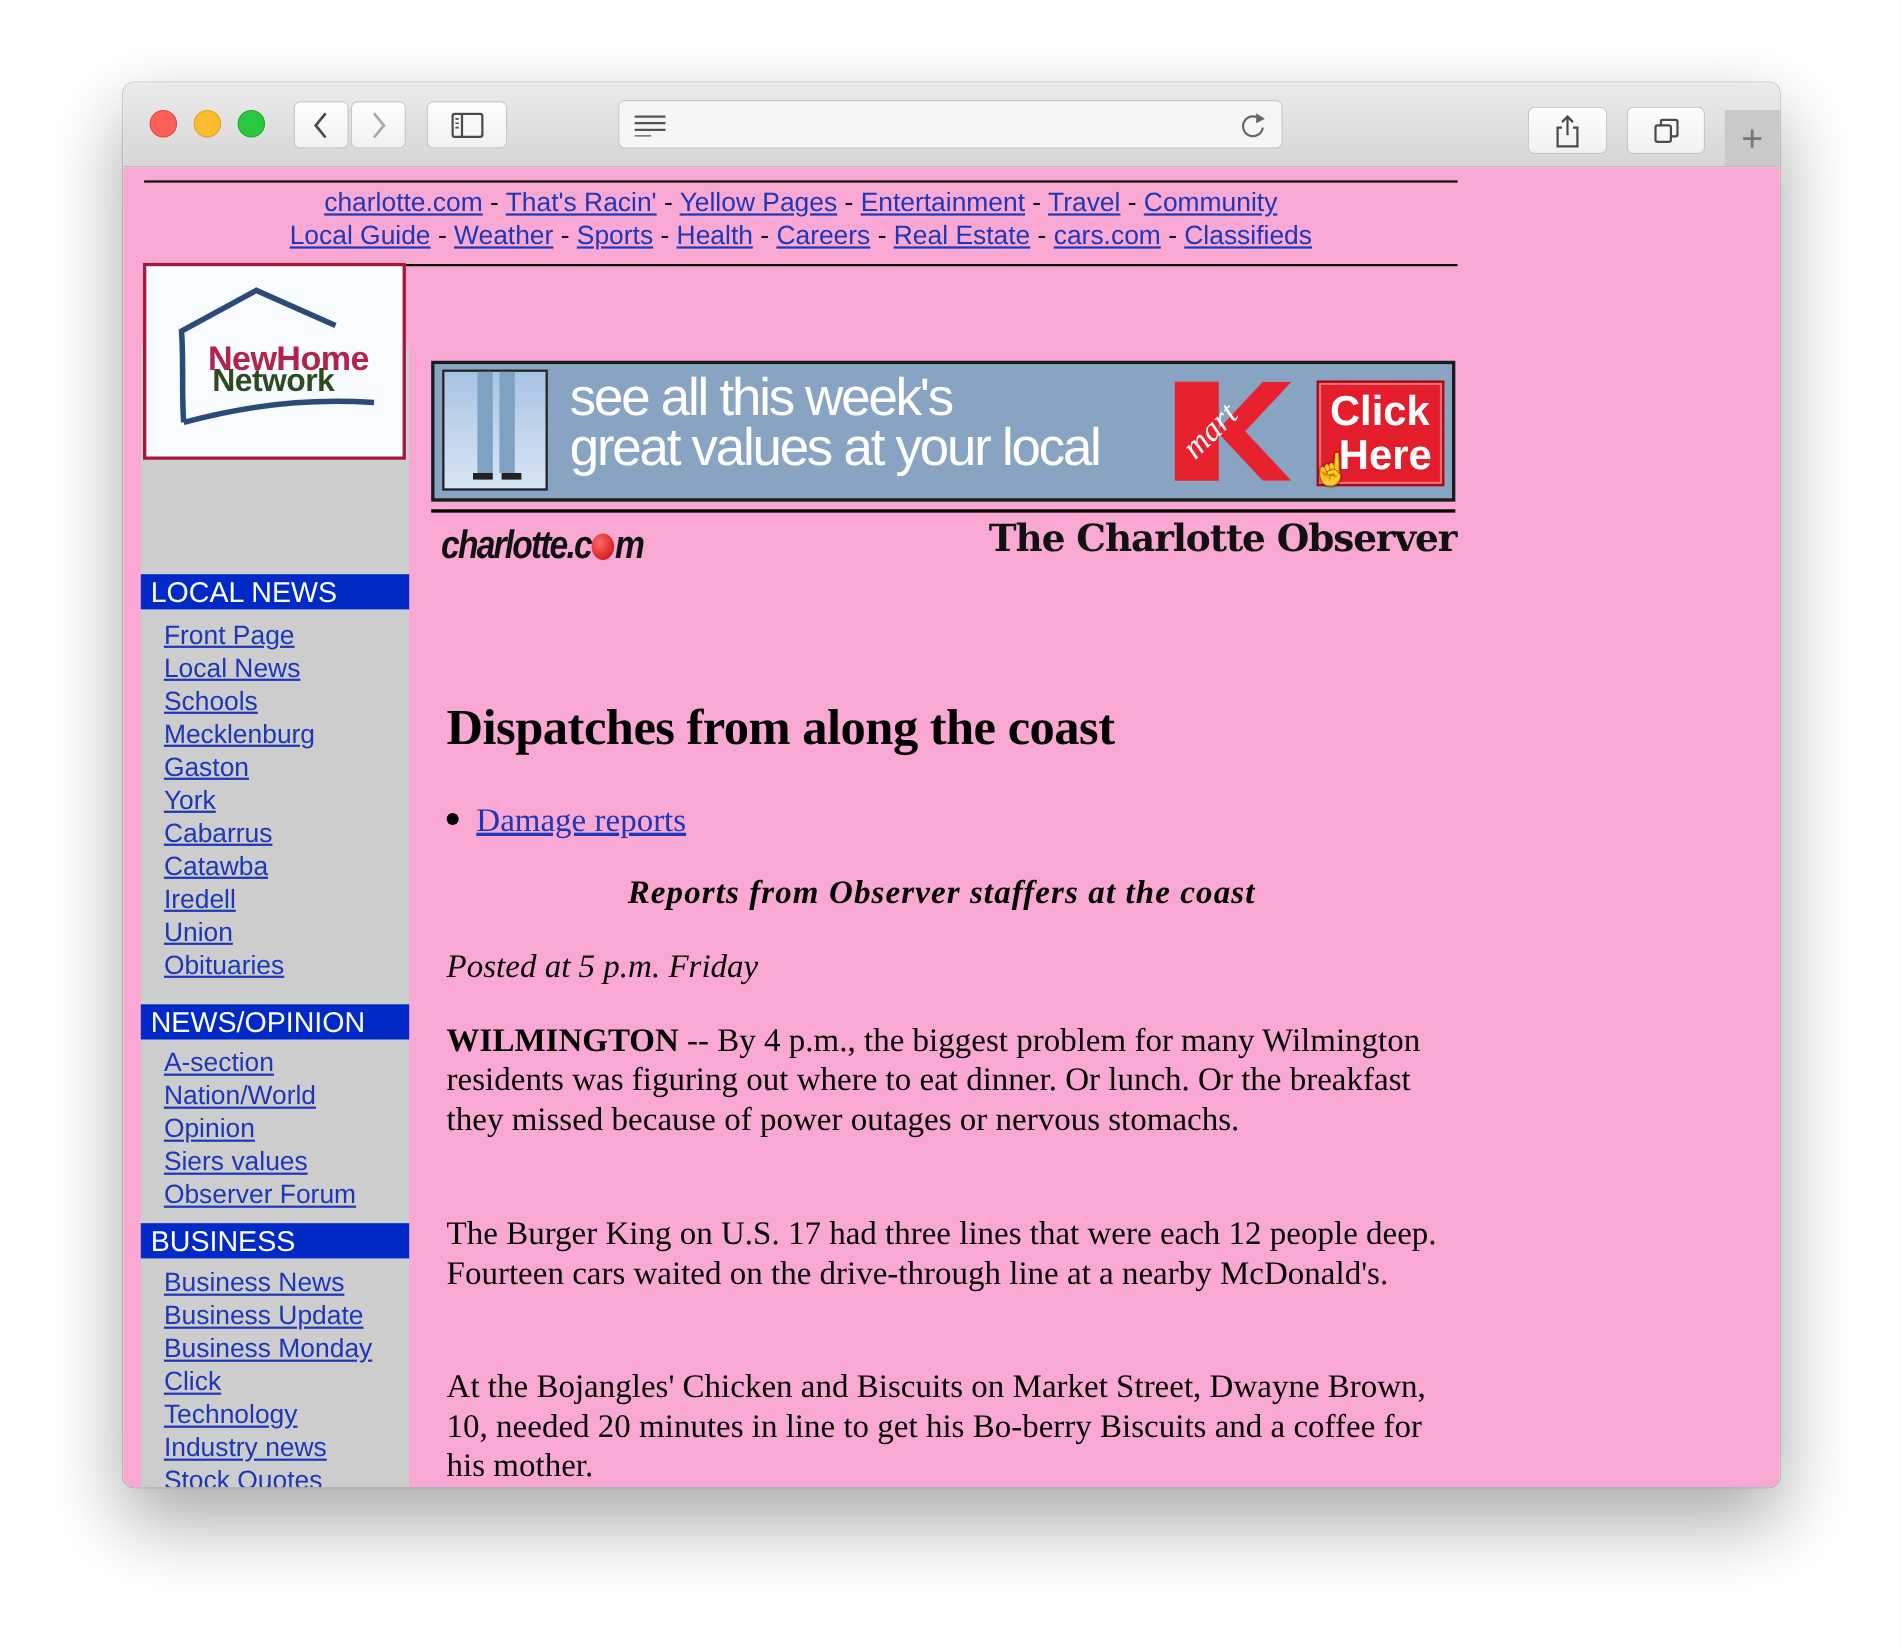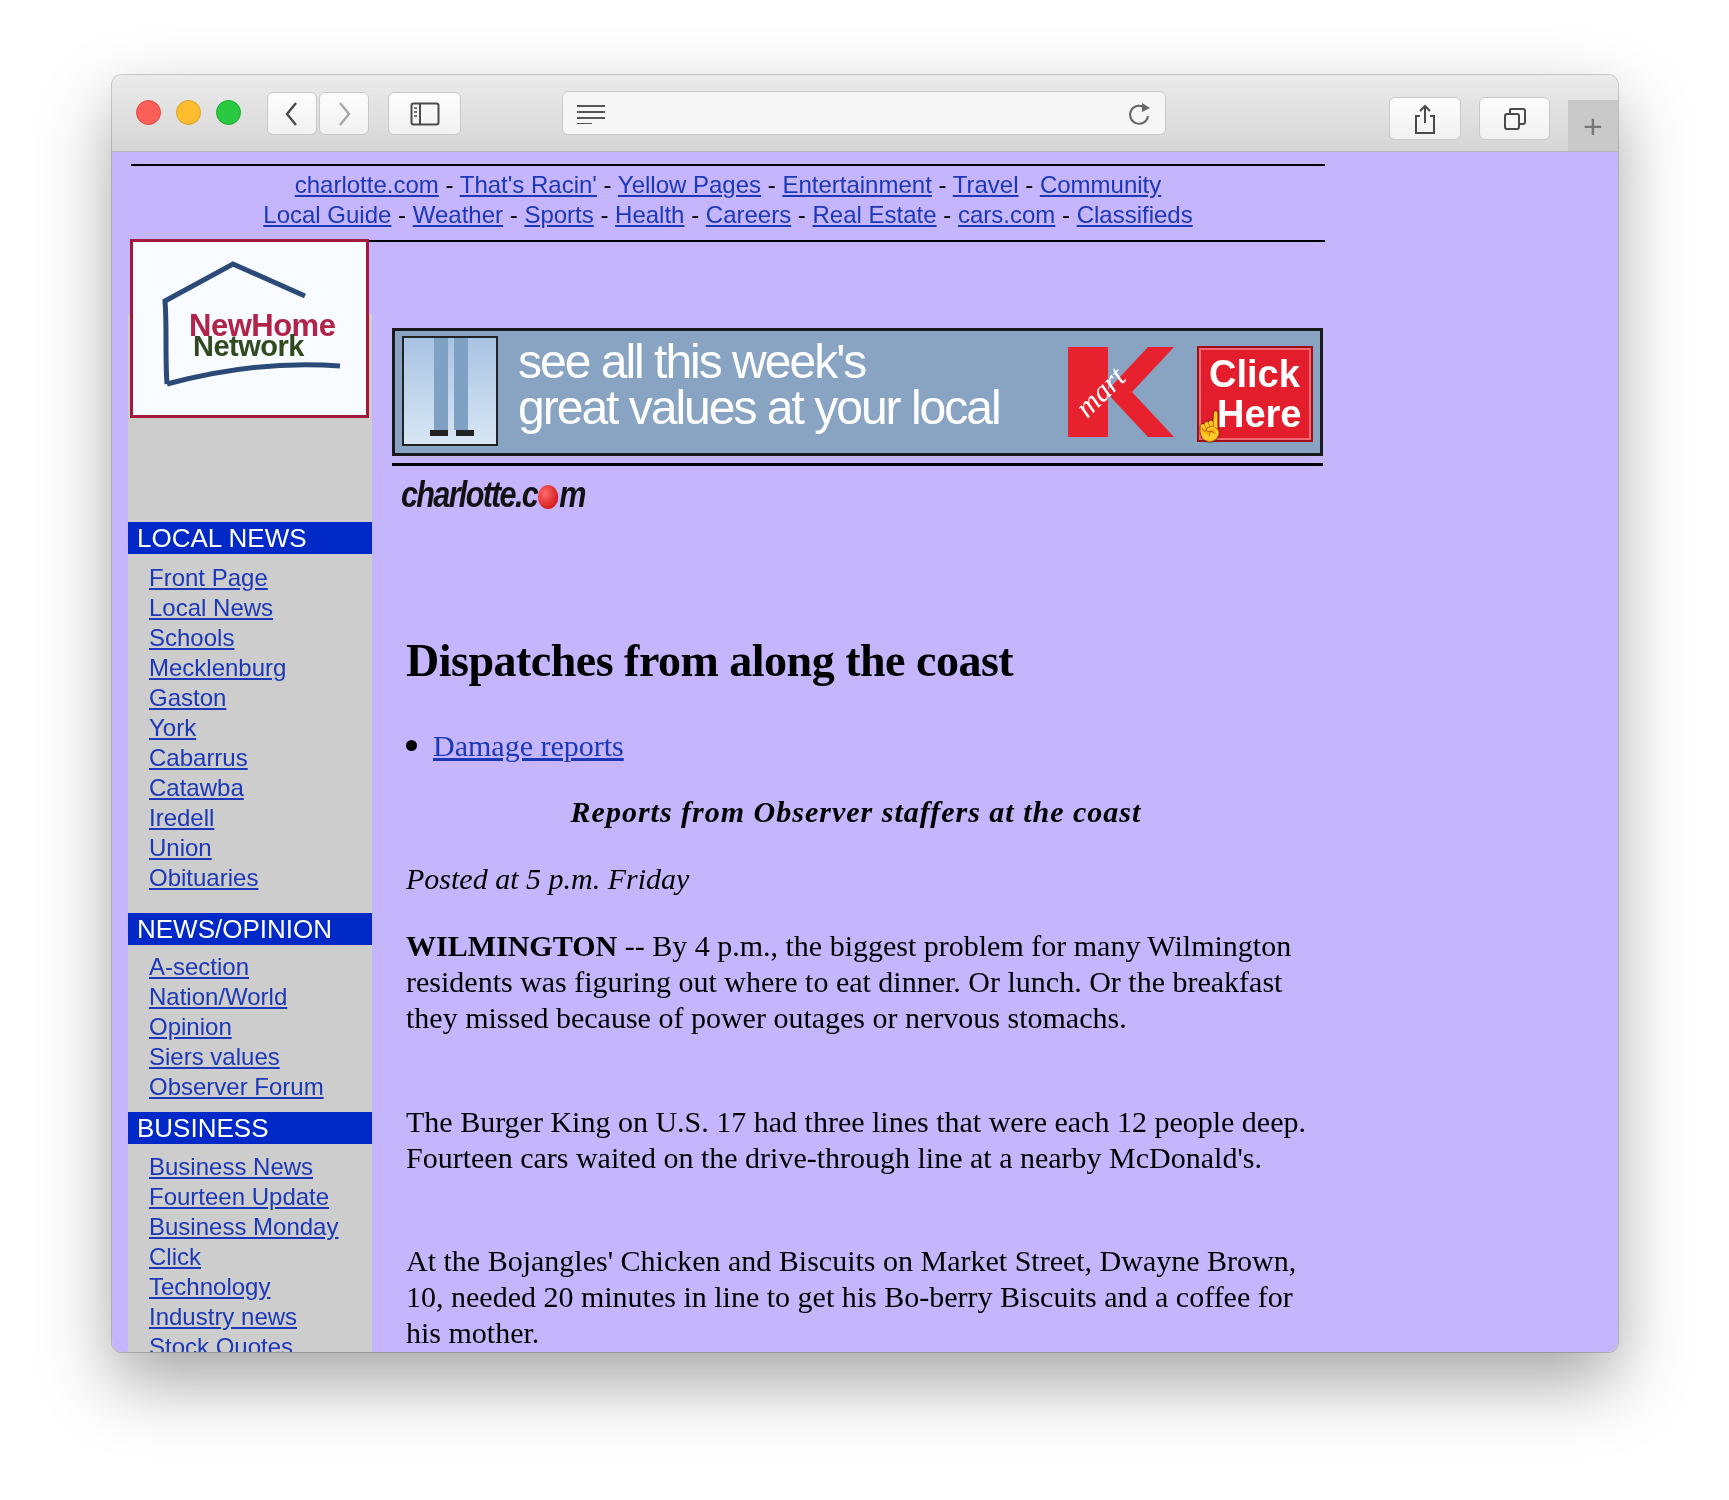--- a/index.html
+++ b/index.html
@@ -7,21 +7,21 @@
   .window { position:absolute; left:112px; top:75px; width:1506px; height:1277px; border-radius:10px; background:#fff; overflow:hidden;
     box-shadow: 0 30px 70px rgba(0,0,0,0.35), 0 0 0 1px rgba(0,0,0,0.18); }
   .toolbar { position:absolute; left:0; top:0; width:1506px; height:76px; background:linear-gradient(#ebebeb,#d6d6d6); border-bottom:1px solid #b5b5b5; }
   .light { position:absolute; top:25px; width:25px; height:25px; border-radius:50%; }
   .light.red { left:24px; background:#fc5f57; border:1px solid #de4840; box-sizing:border-box; }
   .light.yellow { left:64px; background:#fdbc2e; border:1px solid #dea123; box-sizing:border-box; }
   .light.green { left:104px; background:#28c840; border:1px solid #1aab29; box-sizing:border-box; }
   .tbtn { position:absolute; top:17px; height:43px; background:linear-gradient(#fdfdfd,#f1f1f1); border:1px solid #c8c8c8; border-radius:6px; box-sizing:border-box; display:flex; align-items:center; justify-content:center; }
   .addr { position:absolute; left:450px; top:16px; width:604px; height:44px; background:#f6f6f6; border:1px solid #c8c8c8; border-radius:6px; box-sizing:border-box; }
   .newtab { position:absolute; left:1456px; top:25px; width:50px; height:51px; background:#c9c9c9; display:flex; align-items:center; justify-content:center; }
-  .content { position:absolute; left:0; top:77px; width:1506px; height:1200px; background:#c4b5fd; overflow:hidden; }
+  .content { position:absolute; left:0; top:77px; width:1506px; height:1200px; background:#f9a8d4; overflow:hidden; }
   a { color:#1c37b8; text-decoration:underline; }
   .rule { position:absolute; left:19px; width:1194px; height:2px; background:#000; }
   .topnav { position:absolute; left:19px; width:1194px; text-align:center; font-size:24px; line-height:30px; color:#000; }
   .topnav .sep { color:#000; }
   .sidebar { position:absolute; left:16px; top:162px; width:244px; height:1040px; background:#cdcdcd; }
   .logo { position:absolute; left:18px; top:87px; width:239px; height:179px; border:3px solid #a2193a; box-sizing:border-box; background:#f8fbff; }
   .sec-head { position:absolute; left:16px; width:244px; height:32px; background:#0029c8; color:#fff; font-size:26px; line-height:32px; padding-left:9px; box-sizing:border-box; }
   .sidelinks { position:absolute; left:37px; font-size:24px; line-height:30px; }
   .sidelinks a { display:block; color:#1c37b8; }
   .banner { position:absolute; left:280px; top:176px; width:931px; height:128px; background:#88a4c2; border:3px solid #1b1b1b; box-sizing:border-box; overflow:hidden; }
@@ -143,21 +143,21 @@
       <a>A-section</a>
       <a>Nation/World</a>
       <a>Opinion</a>
       <a>Siers values</a>
       <a>Observer Forum</a>
     </div>
 
     <div class="sec-head" style="top:960px;">BUSINESS</div>
     <div class="sidelinks" style="top:1000px;">
       <a>Business News</a>
-      <a>Fourteen Update</a>
+      <a>Business Update</a>
       <a>Business Monday</a>
       <a>Click</a>
       <a>Technology</a>
       <a>Industry news</a>
       <a>Stock Quotes</a>
 
     </div>
 
     <div class="banner">
       <div style="position:absolute;left:7px;top:5px;width:96px;height:110px;background:linear-gradient(#a9c3e3,#d8e6f4);border:2px solid #222;box-sizing:border-box;">
@@ -180,20 +180,21 @@
         <div style="position:absolute;left:10px;top:6px;font-size:38px;font-weight:bold;color:#fff;line-height:40px;">Click</div>
         <div style="position:absolute;left:18px;top:46px;font-size:38px;font-weight:bold;color:#fff;line-height:40px;">Here</div>
         <span style="position:absolute;left:-6px;top:62px;font-size:28px;color:#fff;text-shadow:0 0 2px #000;">☝</span>
       </div>
     </div>
     <div style="position:absolute;left:280px;top:311px;width:931px;height:3px;background:#000;"></div>
 
     <div style="position:absolute;left:289px;top:322px;font-family:'Liberation Sans',sans-serif;font-weight:bold;font-style:italic;font-size:36px;color:#111;letter-spacing:-2px;transform:scaleX(0.85);transform-origin:left;">
       <span>charlotte.c</span><span style="display:inline-block;width:24px;height:24px;border-radius:50%;background:radial-gradient(circle at 35% 35%,#ff6a6a,#c40000);vertical-align:-2px;margin:0 1px;"></span><span>m</span>
     </div>
+    <div style="position:absolute;right:294px;top:318px;font-family:'DejaVu Serif',serif;font-weight:bold;font-size:34px;color:#111;letter-spacing:-1px;">The Charlotte Observer</div>
 
     <div class="article" style="top:483px;font-size:46px;font-weight:bold;line-height:52px;letter-spacing:-0.5px;">Dispatches from along the coast</div>
 
     <div class="article" style="top:576px;font-size:30px;line-height:36px;">
       <span style="display:inline-block;width:11px;height:11px;border-radius:50%;background:#000;vertical-align:5px;margin-right:16px;"></span><a>Damage reports</a>
     </div>
 
     <div class="article" style="left:294px;width:900px;text-align:center;top:642px;font-size:30px;font-style:italic;font-weight:bold;line-height:36px;letter-spacing:1px;">Reports from Observer staffers at the coast</div>
 
     <div class="article" style="top:709px;font-size:30px;font-style:italic;line-height:36px;">Posted at 5 p.m. Friday</div>

